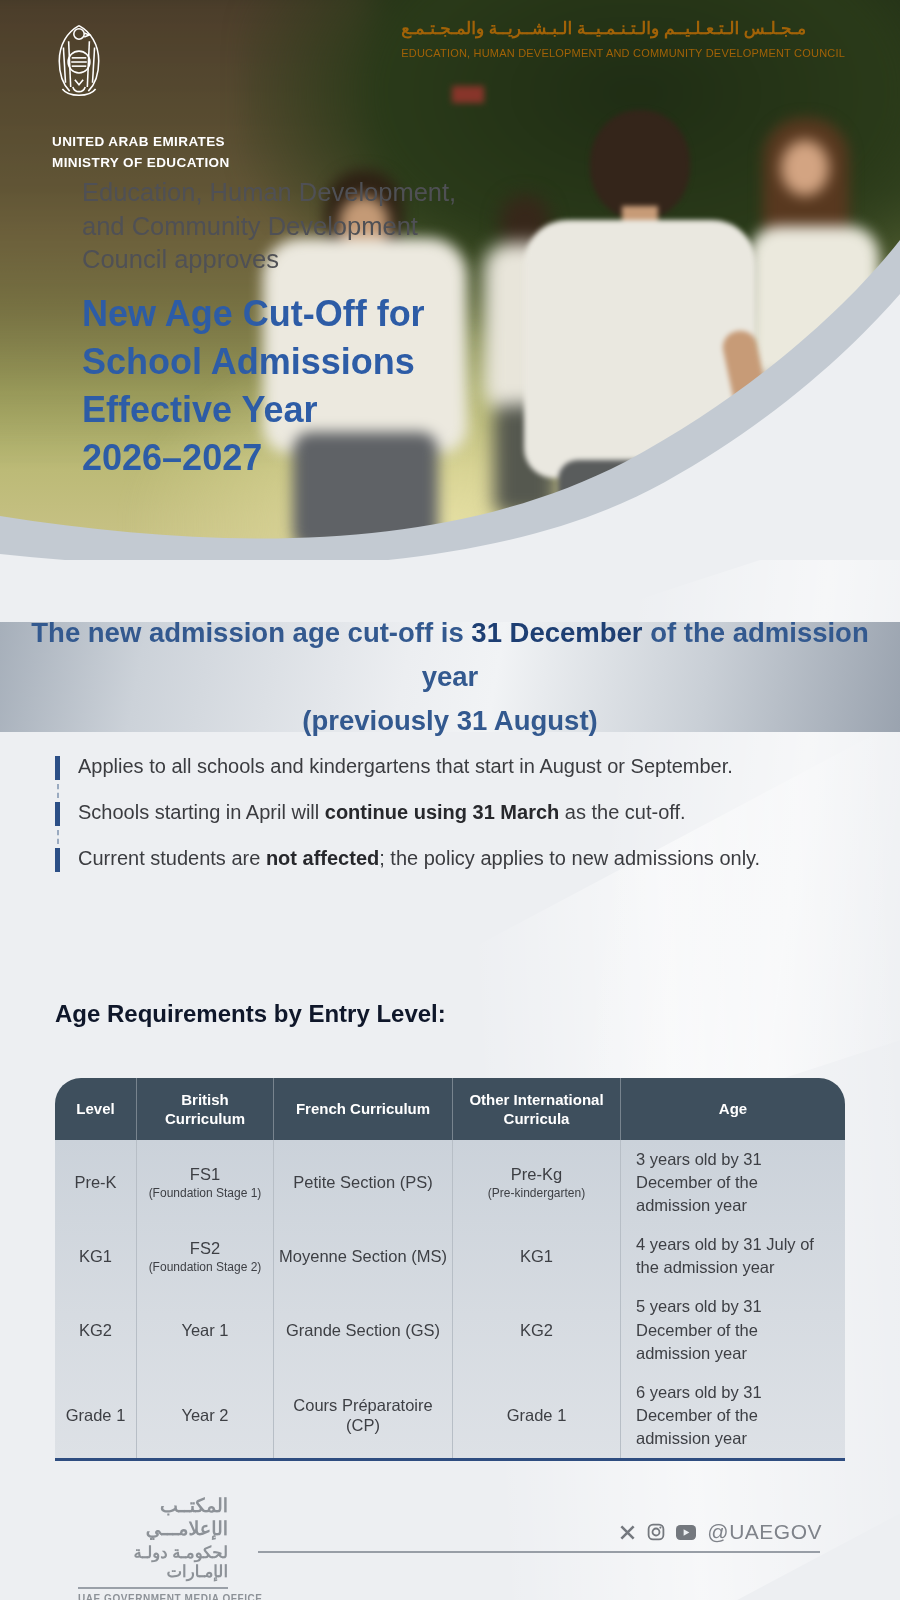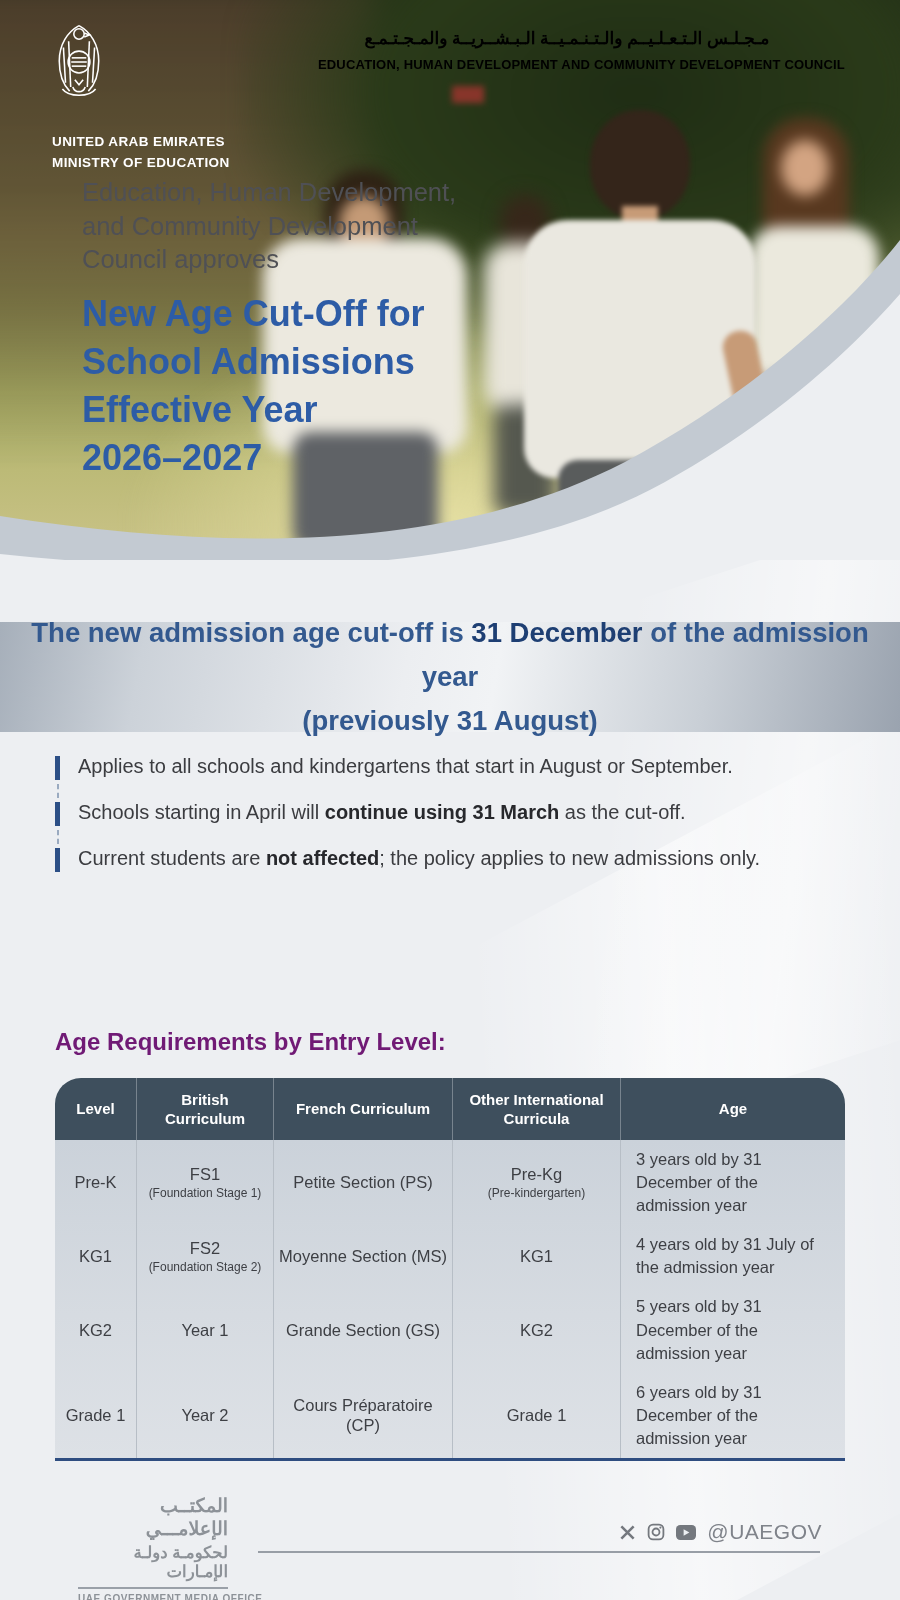--- a/index.html
+++ b/index.html
@@ -39,23 +39,23 @@
   .fig-girl-right .hair{left:28px;top:0;width:86px;height:150px;background:#58381f;border-radius:40px 40px 24px 24px;}
   .fig-girl-right .face{left:46px;top:22px;width:48px;height:56px;background:#d3a482;border-radius:50%;}
   .fig-girl-right .shirt{left:14px;top:108px;width:130px;height:170px;background:#ebe9dd;border-radius:30px;}
   .fig-girl-right .skirt{left:26px;top:258px;width:104px;height:95px;background:#4c4f52;border-radius:12px;}
   .hero-curve{position:absolute;left:0;bottom:0;width:900px;height:560px;pointer-events:none;}
 
   
   .ministry-block{position:absolute;left:52px;top:22px;display:flex;gap:14px;z-index:5;flex-direction:column;}
   .emblem{width:54px;height:80px;}
   .ministry-text{margin-top:16px;color:#fff;font-weight:bold;font-size:13.5px;letter-spacing:.4px;line-height:1.55;}
-  .council-block{position:absolute;right:55px;top:28px;text-align:center;color:#000000;z-index:5;}
+  .council-block{position:absolute;right:55px;top:18px;text-align:left;color:#a16207;z-index:5;}
   .council-ar{font-size:17px;font-weight:bold;letter-spacing:2.5px;direction:rtl;}
-  .council-en{margin-top:8px;font-size:13px;font-weight:bold;letter-spacing:.2px;margin-left:29px;}
+  .council-en{margin-top:8px;font-size:11px;font-weight:normal;letter-spacing:.2px;}
 
   
   .hero-text{position:absolute;left:82px;top:176px;z-index:4;}
   .intro-line{font-size:25.5px;color:#4f5055;line-height:33.5px;}
   .title-block{margin-top:13px;}
   .title-line{font-size:36px;font-weight:bold;color:#2d5ca6;line-height:48px;}
 
   
   .banner{position:absolute;left:0;top:622px;width:900px;height:110px;background:linear-gradient(100deg,#a6afba 0%,#ccd2d9 16%,#eceef1 45%,#f1f3f5 55%,#c9cfd6 78%,#9aa3af 100%);display:flex;flex-direction:column;justify-content:center;text-align:center;}
   .banner-line{font-size:27.5px;color:#33598f;font-weight:600;line-height:44px;}
@@ -63,21 +63,21 @@
 
   
   .bullets{position:absolute;left:55px;top:753px;width:790px;}
   .bullet{position:relative;padding-left:23px;margin-bottom:19px;max-width:770px;}
   .bullet .bar{position:absolute;left:0;top:3px;width:5px;height:24px;background:#2c4f86;}
   .bullet:not(:last-child)::after{content:'';position:absolute;left:1.5px;top:31px;height:14px;border-left:2px dashed #9aaac0;}
   .bullet p{margin:0;font-size:20px;color:#3b3c40;line-height:27px;}
   .bullet b{color:#27282c;}
 
   
-  .age-heading{position:absolute;left:55px;top:1028px;font-size:24px;font-weight:bold;color:#701a75;}
+  .age-heading{position:absolute;left:55px;top:1000px;font-size:24px;font-weight:bold;color:#0f172a;}
   .table{position:absolute;left:55px;top:1078px;width:790px;}
   .thead{display:grid;grid-template-columns:81px 137px 179px 168px auto;background:#3e4f5d;border-radius:26px 26px 0 0;min-height:62px;}
   .th{display:flex;align-items:center;justify-content:center;text-align:center;color:#fff;font-weight:bold;font-size:15px;line-height:1.3;padding:6px 8px;}
   .th + .th{border-left:1px solid rgba(255,255,255,.3);}
   .tbody{background:linear-gradient(180deg,#cbd2da 0%,#d6dbe1 55%,#dde1e6 100%);border-bottom:3.5px solid #2e4d80;}
   .trow{display:grid;grid-template-columns:81px 137px 179px 168px auto;}
   .trow:nth-child(1){min-height:66px;}
   .trow:nth-child(2){min-height:60px;}
   .trow:nth-child(3){min-height:60px;}
   .trow:nth-child(4){min-height:62px;}

